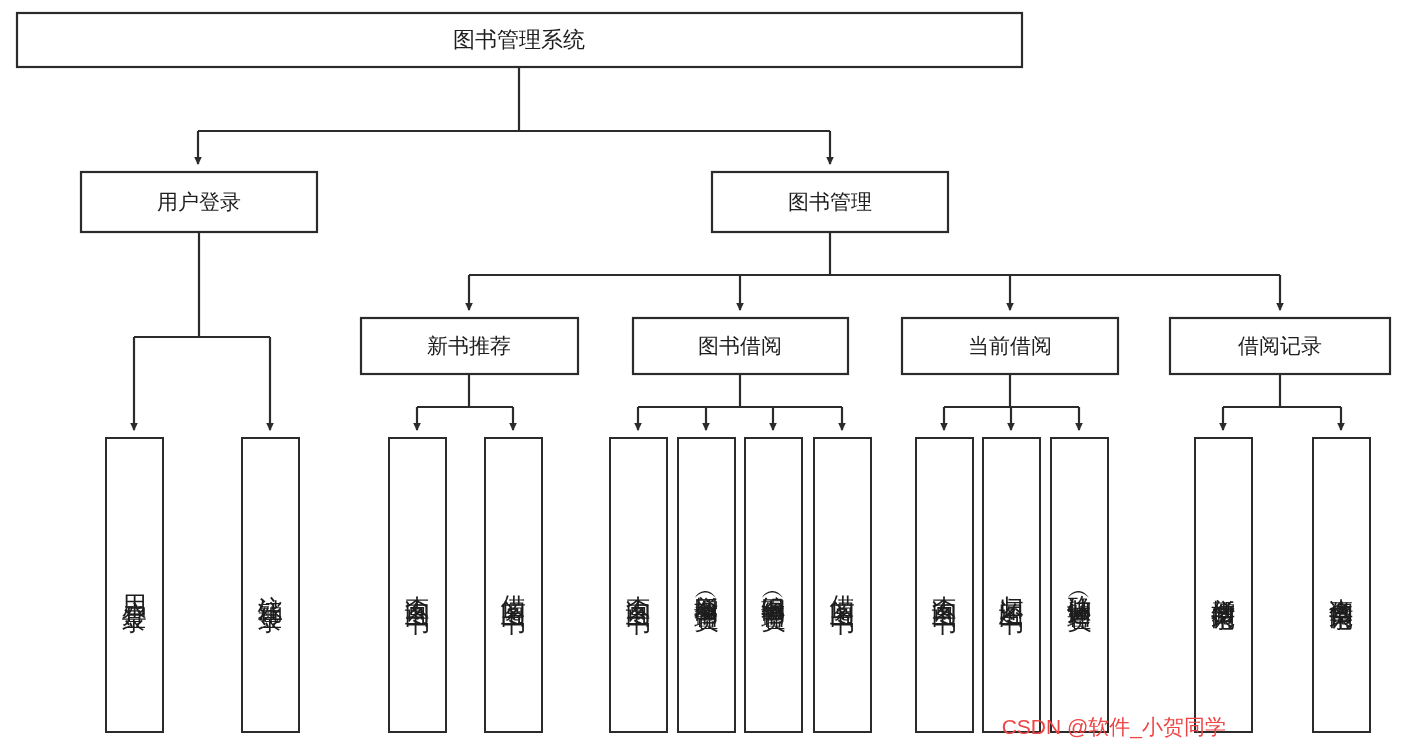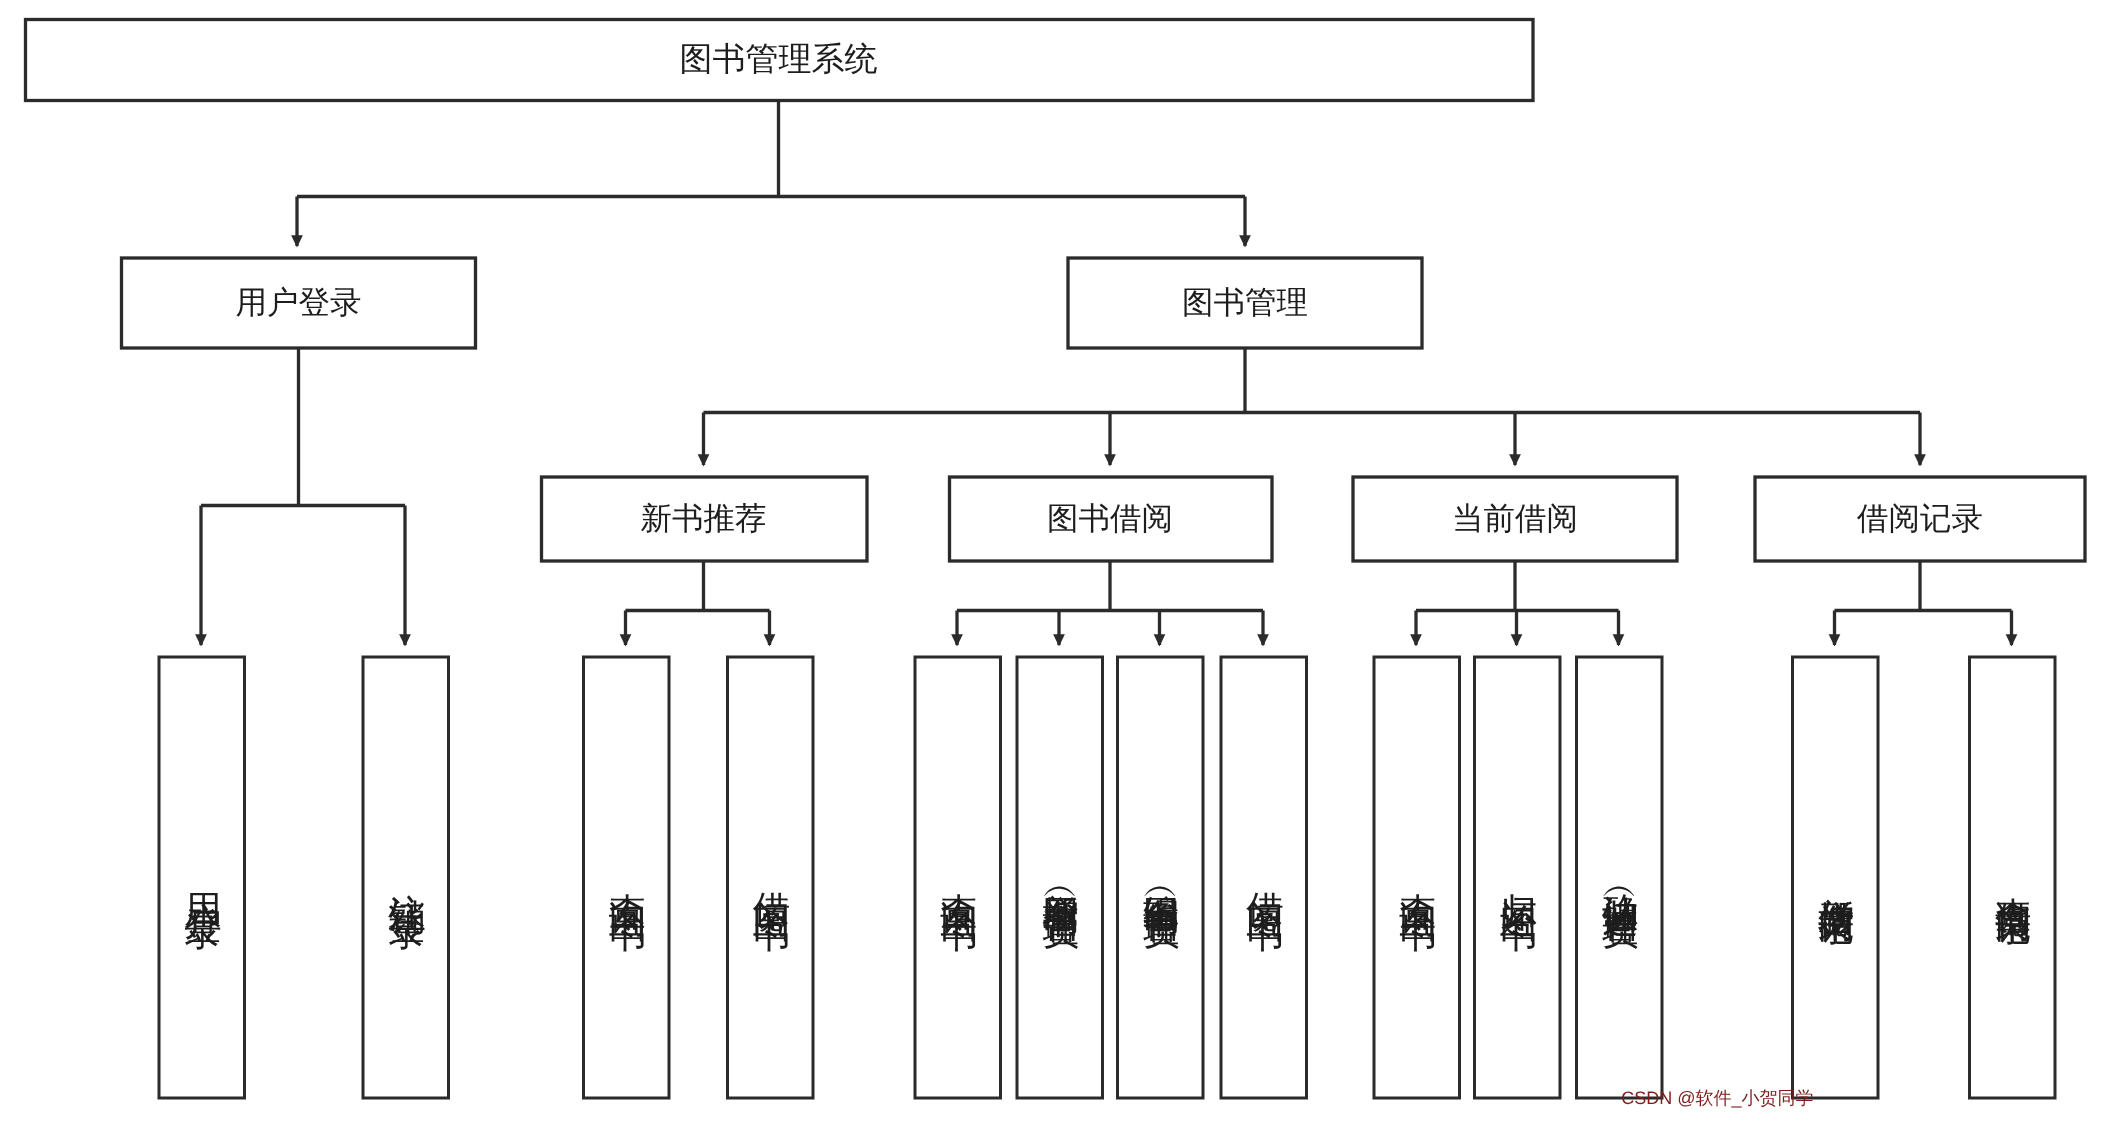--- a/index.html
+++ b/index.html
@@ -11,20 +11,21 @@
     width: 1405px;
     height: 747px;
     font-family: "Liberation Sans", "DejaVu Sans", sans-serif;
     overflow: hidden;
   }
   #diagram-root {
     position: relative;
     width: 1219px;
     height: 747px;
     background: #ffffff;
+    padding-left: 17px;
   }
   svg.flow {
     position: absolute;
     left: 0;
     top: 0;
     width: 1405px;
     height: 747px;
     display: block;
   }
   .node-rect {
@@ -75,22 +76,22 @@
   }
   .leaf-text.tall {
     font-size: 24px;
     letter-spacing: 2px;
   }
   .watermark {
     position: absolute;
     right: 10px;
     bottom: 6px;
     font-family: "Liberation Sans", "DejaVu Sans", sans-serif;
-    font-size: 12px;
-    color: #7f1d1d;
+    font-size: 21px;
+    color: #ef4444;
     white-space: nowrap;
     user-select: none;
   }
 </style>
 </head>
 <body>
 
 <div id="diagram-root">
 
   <svg class="flow" viewBox="0 0 1405 747">

